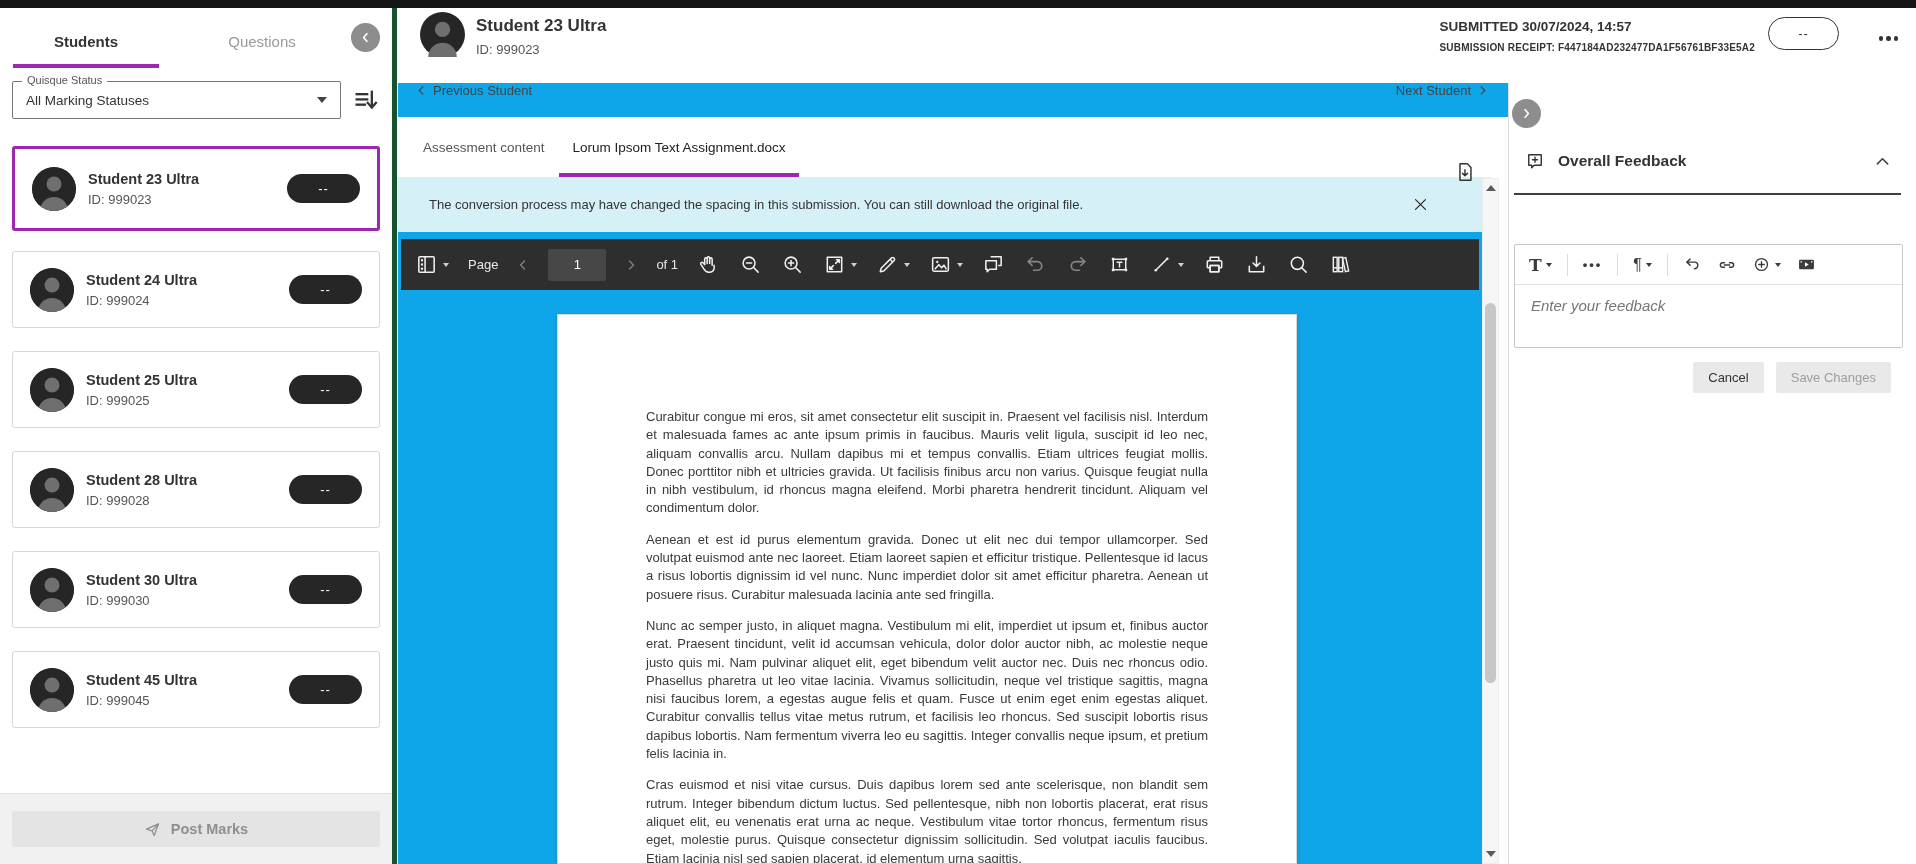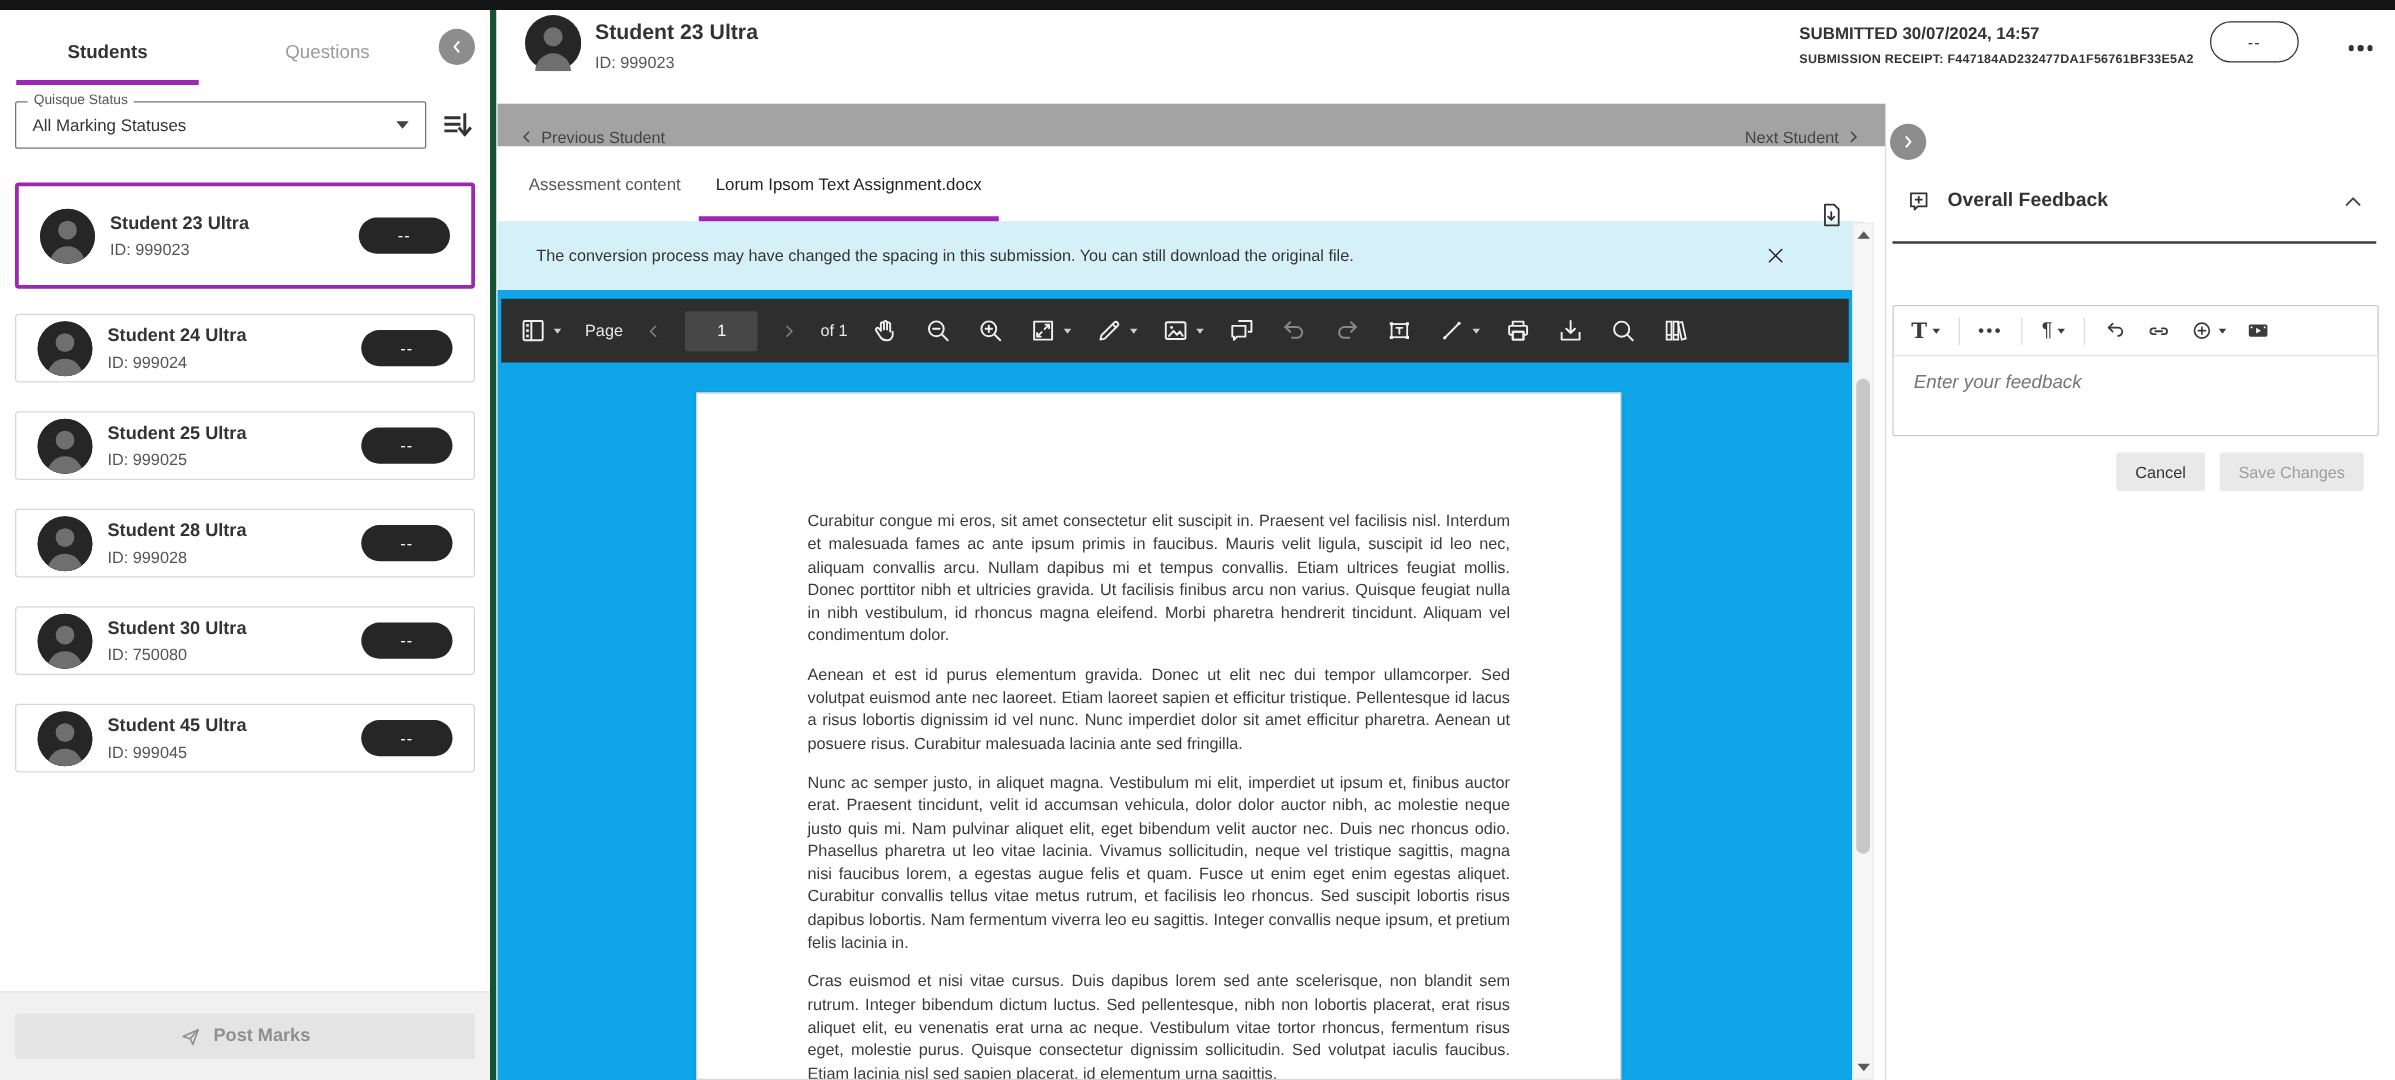--- a/index.html
+++ b/index.html
@@ -21,21 +21,21 @@
   .filter-row{display:flex;align-items:center;padding:0 12px;margin-top:13px;}
   .ms-box{position:relative;flex:1;height:38px;border:1px solid #757575;border-radius:2px;
           display:flex;align-items:center;padding:0 13px;margin-right:11px;box-sizing:border-box;background:#fff;}
   .ms-label{position:absolute;top:-8px;left:9px;background:#fff;padding:0 5px;font-size:11px;color:#555;}
   .ms-value{font-size:13.5px;color:#333;}
   .ms-caret{margin-left:auto;width:0;height:0;border-left:5px solid transparent;
             border-right:5px solid transparent;border-top:6px solid #444;}
   .sort-btn{background:none;border:none;padding:0;cursor:pointer;}
 
   .sb-list{margin-top:27px;}
-  .card{margin:0 12px 23px;height:55px;border:1px solid #d7d7d7;border-radius:3px;background:#fff;
+  .card{margin:0 12px 23px;height:77px;border:1px solid #d7d7d7;border-radius:3px;background:#fff;
         display:flex;align-items:center;padding:0 17px;box-sizing:border-box;cursor:pointer;}
   .card.selected{height:85px;border:3px solid #9c27b0;margin-bottom:20px;}
   .avatar{width:44px;height:44px;border-radius:50%;background:#262626;overflow:hidden;flex:none;}
   .card-text{margin-left:12px;}
   .card-name{font-size:14.5px;font-weight:600;color:#333;margin-bottom:5px;}
   .card-id{font-size:13px;color:#555;}
   .grade-pill{margin-left:auto;width:73px;height:29px;background:#262626;border-radius:15px;color:#fff;
               display:flex;align-items:center;justify-content:center;font-size:13px;letter-spacing:1px;cursor:pointer;}
   .sb-footer{position:absolute;left:0;right:0;bottom:0;height:70px;background:#f1f1f1;
              border-top:1px solid #e2e2e2;display:flex;align-items:center;justify-content:center;}
@@ -53,21 +53,21 @@
   .mh-submitted{font-size:13.5px;font-weight:600;color:#333;}
   .mh-receipt{font-size:10px;font-weight:700;color:#333;margin-top:8px;letter-spacing:.2px;}
   .mh-pill{position:absolute;right:77px;top:9px;width:71px;height:33px;border:1.5px solid #333;
            border-radius:17px;background:#fff;display:flex;align-items:center;justify-content:center;
            font-size:13px;color:#333;letter-spacing:1px;cursor:pointer;box-sizing:border-box;}
   .mh-more{position:absolute;right:18px;top:28px;display:flex;gap:3px;cursor:pointer;}
   .mh-more i{width:4.5px;height:4.5px;border-radius:50%;background:#333;}
 
   
   .viewer{position:absolute;left:0;top:75px;width:1110px;bottom:0;background:#fff;}
-  .vnav{height:34px;background:#a3a3a3;display:flex;align-items:flex-end;padding:0 20px 0 18px;
+  .vnav{height:34px;background:#0ea5e9;display:flex;align-items:flex-start;padding:0 20px 0 18px;
         font-size:13px;color:#444;}
   .vnav-prev,.vnav-next{display:flex;align-items:center;gap:6px;cursor:pointer;}
   .vnav-next{margin-left:auto;}
   .vtabs{position:relative;height:60px;padding:23px 0 0 11px;display:flex;box-sizing:border-box;}
   .vtab{font-size:13.5px;color:#555;padding:0 14px 15px;cursor:pointer;}
   .vtab.active{color:#222;border-bottom:4px solid #9c27b0;}
   .fdl-btn{position:absolute;right:32px;top:44px;background:none;border:none;padding:0;cursor:pointer;}
   .vbanner{height:55px;margin-right:17px;background:#d6f0f8;display:flex;align-items:center;
            padding:0 62px 0 31px;font-size:13px;color:#333;}
   .close-btn{margin-left:auto;background:none;border:none;padding:0;cursor:pointer;}
@@ -215,21 +215,21 @@
     <div class="card">
       <span class="avatar">
         <svg width="44" height="44" viewBox="0 0 44 44">
             <circle cx="22" cy="22" r="22" fill="#262626"></circle>
             <circle cx="22" cy="17" r="7.5" fill="#6f6f6f"></circle>
             <path d="M8 44a14 14 0 0 1 28 0z" fill="#6f6f6f"></path>
           </svg>
       </span>
       <span class="card-text">
         <div class="card-name">Student 30 Ultra</div>
-        <div class="card-id">ID: 750080</div>
+        <div class="card-id">ID: 999030</div>
       </span>
       <span class="grade-pill">--</span>
     </div>
     <div class="card">
       <span class="avatar">
         <svg width="44" height="44" viewBox="0 0 44 44">
             <circle cx="22" cy="22" r="22" fill="#262626"></circle>
             <circle cx="22" cy="17" r="7.5" fill="#6f6f6f"></circle>
             <path d="M8 44a14 14 0 0 1 28 0z" fill="#6f6f6f"></path>
           </svg>

